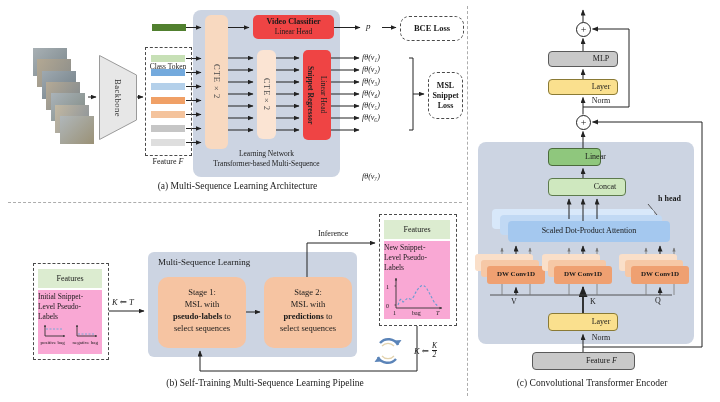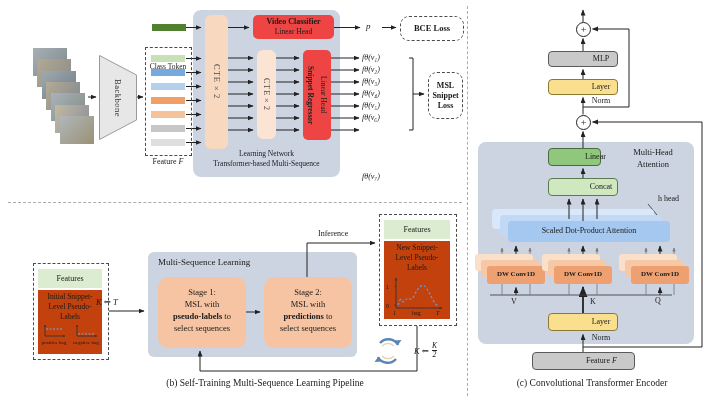--- a/index.html
+++ b/index.html
@@ -19,21 +19,21 @@
   .bar{position:absolute;width:34px;height:7px;z-index:10;}
   .lbl{position:absolute;z-index:10;}
   .fo{position:absolute;width:48px;height:11px;font-style:italic;font-size:8px;z-index:10;}
   .stage{position:absolute;width:88px;height:71px;background:#f6c4a2;border-radius:10px;z-index:10;
          font-size:8.5px;line-height:12px;text-align:center;padding-top:9px;box-sizing:border-box;}
   .cbox{position:absolute;border:1px solid #5a5a5a;border-radius:4px;z-index:10;
         font-size:8px;text-align:center;box-sizing:border-box;padding-left:36px;}
   .plus{position:absolute;width:15px;height:15px;border:1.2px solid #222;border-radius:50%;
         background:#fff;z-index:10;font-size:10px;line-height:13px;text-align:center;box-sizing:border-box;}
   .hdr{position:absolute;background:#dcecd0;z-index:10;font-size:8px;text-align:center;}
-  .bodyb{position:absolute;background:#c2410c;z-index:10;font-size:7.5px;line-height:10px;text-align:center;}
+  .bodyb{position:absolute;background:#f9a8d4;z-index:10;font-size:7.5px;line-height:10px;}
   .frame{position:absolute;width:34px;height:28px;z-index:10;}
   .frac{display:inline-flex;flex-direction:column;line-height:1.1;font-size:7.5px;text-align:center;font-style:italic;}
   .frac .den{border-top:0.8px solid #222;}
   svg{display:block;}
   .b{font-weight:bold;}
 </style>
 </head>
 <body>
 
 <div id="page">
@@ -194,20 +194,21 @@
   <div class="fo" style="left:362px;top:101px;">fθ(v₅)</div>
   <div class="fo" style="left:362px;top:113px;">fθ(v₆)</div>
   <div class="fo" style="left:362px;top:125px;margin-top:47px;">fθ(v₇)</div>
 
   <div class="dashr ctr b" style="left:428px;top:72px;width:35px;height:47px;font-size:8px;line-height:10px;padding-top:8px;box-sizing:border-box;">
     <div>MSL</div>
     <div>Snippet</div>
     <div>Loss</div>
   </div>
 
+  <div class="lbl ctr" style="left:110px;top:181px;width:255px;font-size:9.5px;">(a) Multi-Sequence Learning Architecture</div>
 
   <div class="dash" style="left:33px;top:263px;width:74px;height:95px;"></div>
   <div class="hdr" style="left:38px;top:269px;width:64px;height:19px;line-height:19px;">Features</div>
   <div class="bodyb" style="left:38px;top:290px;width:64px;height:64px;">
     <div style="padding-top:2px;">Initial Snippet-</div>
     <div>Level Pseudo-</div>
     <div>Labels</div>
     <div style="display:flex;justify-content:space-around;margin-top:1px;">
       <div>
         <svg width="27" height="17">
@@ -220,21 +221,21 @@
       <div>
         <svg width="27" height="17">
           <path d="M4,2 L4,13 L24,13" stroke="#333" stroke-width="0.9" fill="none"></path>
           <path d="M4,2 L3,4 L5,4 Z M24,13 L22,12 L22,14 Z" fill="#333"></path>
           <path d="M5,11 L22,11" stroke="#7aa7d6" stroke-width="1" stroke-dasharray="2 1.5" fill="none"></path>
         </svg>
         <div style="font-size:5px;line-height:5px;">negative bag</div>
       </div>
     </div>
   </div>
-  <div class="lbl" style="left:96px;top:297px;font-size:8.5px;font-style:italic;">K ⇐ T</div>
+  <div class="lbl" style="left:112px;top:297px;font-size:8.5px;font-style:italic;">K ⇐ T</div>
 
   <div class="cont" style="left:148px;top:252px;width:209px;height:105px;border-radius:6px;"></div>
   <div class="lbl" style="left:158px;top:257px;font-size:9px;">Multi-Sequence Learning</div>
 
   <div class="stage" style="left:158px;top:277px;">
     <div>Stage 1:</div>
     <div>MSL with</div>
     <div><span class="b">pseudo-labels</span><span> to</span></div>
     <div>select sequences</div>
   </div>
@@ -287,26 +288,22 @@
 
   <div class="lbl ctr" style="left:115px;top:378px;width:300px;font-size:9.5px;">(b) Self-Training Multi-Sequence Learning Pipeline</div>
 
   <div class="plus" style="left:576px;top:22px;">+</div>
   <div class="cbox" style="left:548px;top:51px;width:70px;height:16px;line-height:14px;background:#c9c9c9;">MLP</div>
   <div class="cbox" style="left:548px;top:79px;width:70px;height:16px;line-height:14px;background:#fae08e;border-color:#8a7a35;">Layer Norm</div>
   <div class="plus" style="left:576px;top:115px;">+</div>
 
   <div class="cont" style="left:478px;top:142px;width:216px;height:202px;"></div>
   <div class="cbox" style="left:548px;top:148px;width:53px;height:18px;line-height:16px;background:#8fc77d;border-color:#4b6b3c;">Linear</div>
-  <div class="lbl ctr" style="left:612px;top:146px;width:82px;font-size:8.5px;line-height:12px;">
-    <div>Multi-Head</div>
-    <div>Attention</div>
-  </div>
-  <div class="cbox" style="left:548px;top:178px;width:70px;height:18px;line-height:16px;background:#cfe8bf;border-color:#5d7a4d;">Concat</div>
-  <div class="lbl" style="left:658px;top:194px;font-size:8px;">h head</div>
+  <div class="cbox" style="left:548px;top:178px;width:78px;height:18px;line-height:16px;background:#cfe8bf;border-color:#5d7a4d;">Concat</div>
+  <div class="lbl" style="left:658px;top:194px;font-size:8px;font-weight:bold;">h head</div>
 
   <div class="abs z10" style="left:492px;top:209px;width:162px;height:20px;background:#d8e8fa;border-radius:4px;"></div>
   <div class="abs z10" style="left:500px;top:215px;width:162px;height:20px;background:#c1d9f4;border-radius:4px;"></div>
   <div class="abs z10 ctr" style="left:508px;top:221px;width:162px;height:21px;background:#a4c8ef;border-radius:4px;font-size:8px;line-height:20px;">Scaled Dot-Product Attention</div>
 
   <div class="abs z10" style="left:475px;top:254px;width:58px;height:17px;background:#fadfc9;border-radius:3px;"></div>
   <div class="abs z10" style="left:481px;top:260px;width:58px;height:17px;background:#f6c8a6;border-radius:3px;"></div>
   <div class="abs z10 ctr b" style="left:487px;top:266px;width:58px;height:18px;background:#efa071;border-radius:3px;font-size:7px;line-height:17px;">DW Conv1D</div>
   <div class="abs z10" style="left:542px;top:254px;width:58px;height:17px;background:#fadfc9;border-radius:3px;"></div>
   <div class="abs z10" style="left:548px;top:260px;width:58px;height:17px;background:#f6c8a6;border-radius:3px;"></div>

